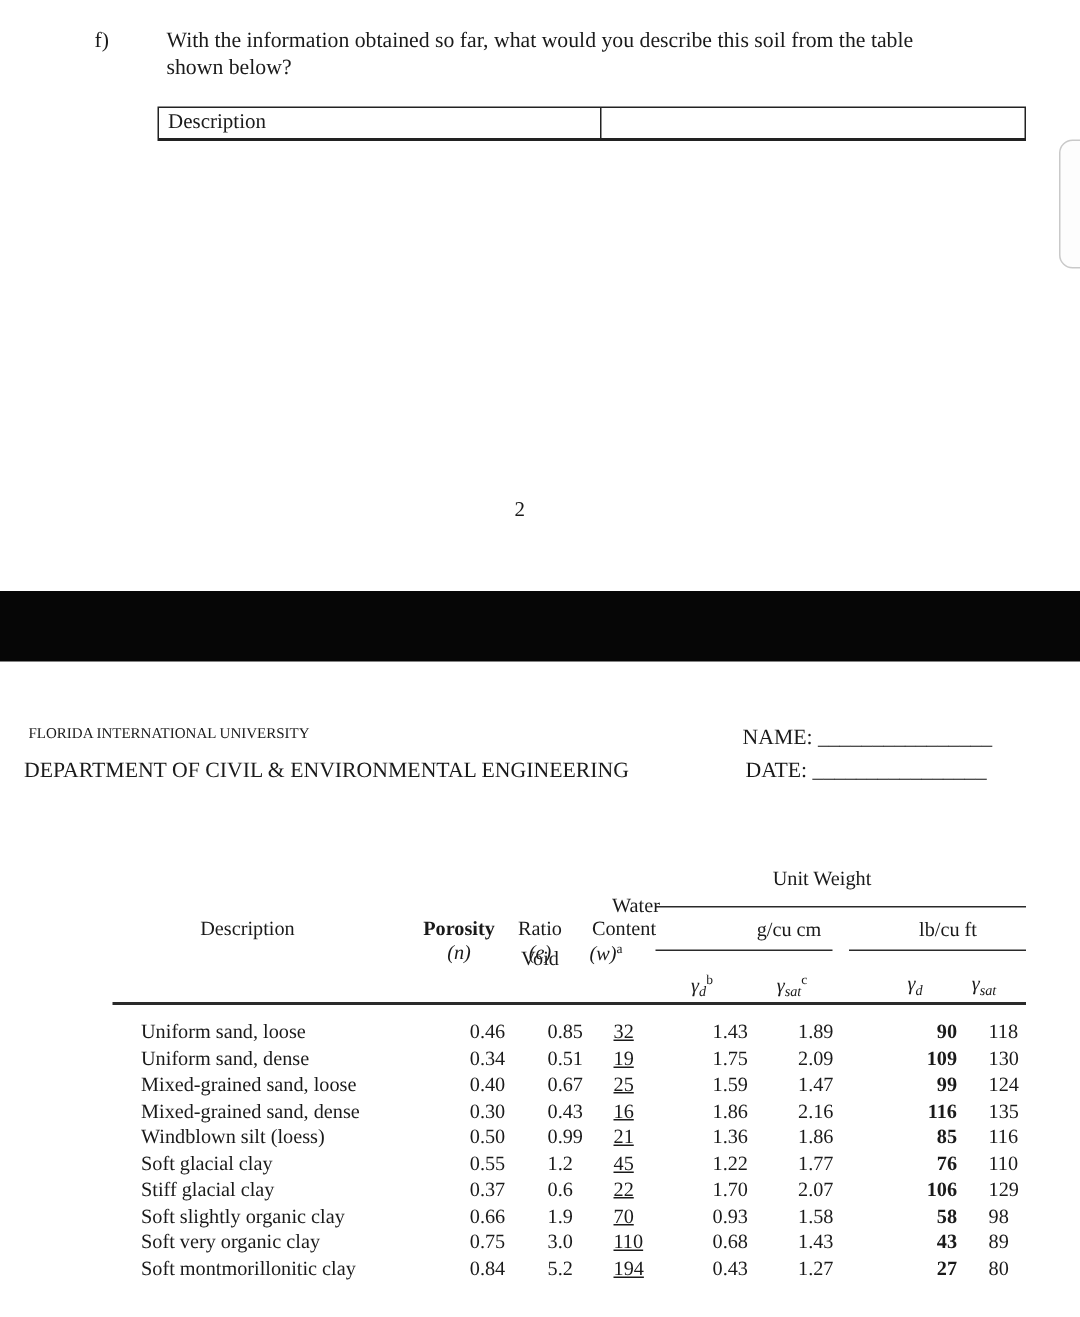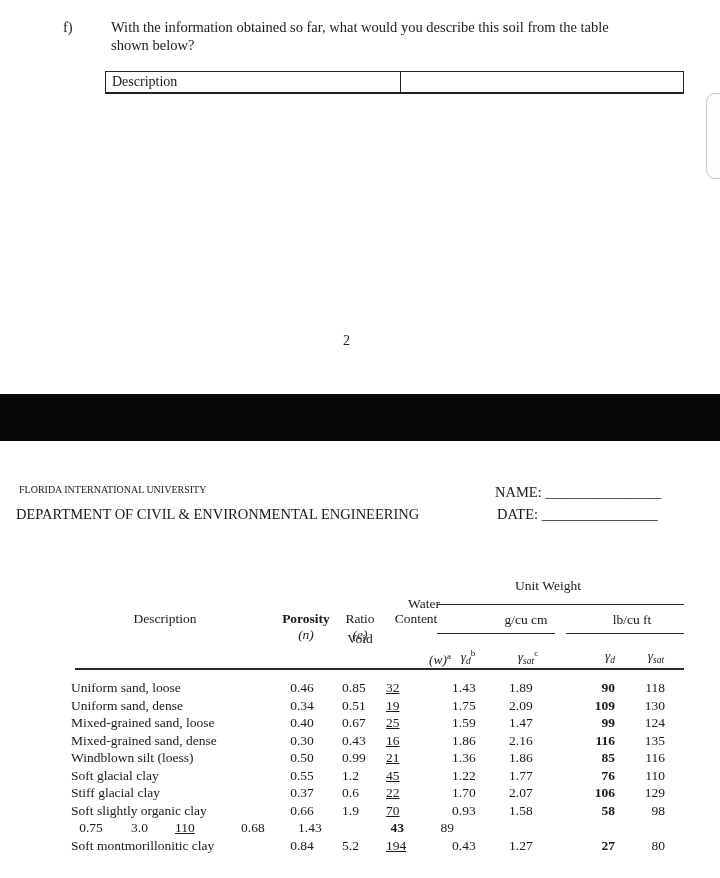--- a/index.html
+++ b/index.html
@@ -49,45 +49,45 @@
   .h-void     { left: 360px; top: 596px; margin-top: 35px; }
   .h-water    { left: 424px; top: 596px; }
   .h-desc     { left: 165px; top: 611px; }
   .h-por      { left: 306px; top: 611px; font-weight: bold; }
   .h-ratio    { left: 360px; top: 611px; }
   .h-cont     { left: 416px; top: 611px; }
   .h-gcucm    { left: 497px; top: 612px; margin-left: 29px; }
   .h-lbcuft   { left: 632px; top: 612px; }
   .h-n        { left: 306px; top: 627px; }
   .h-e        { left: 360px; top: 627px; }
-  .h-w        { left: 440px; top: 627px; margin-top: 24px; }
+  .h-w        { left: 404px; top: 627px; }
   .rule-g     { left: 437px; top: 633px; width: 118px; }
   .rule-lb    { left: 566px; top: 633px; width: 118px; }
   .sym-gdb    { left: 468px; top: 648px; }
   .sym-gsatc  { left: 528px; top: 648px; }
   .sym-gd     { left: 610px; top: 648px; }
   .sym-gsat   { left: 656px; top: 648px; }
   .rule-main  { left: 75px;  top: 668px; width: 609px; height: 1.5px; }
 
   .it  { font-style: italic; }
   .gam { font-style: italic; }
   .sb  { font-size: 9.5px; vertical-align: -3px; font-style: italic; }
   .sp  { font-size: 9px;  vertical-align: 5px; }
 
   
-  .tbody { position: absolute; left: 68px; top: 679px; width: 609px; }
+  .tbody { position: absolute; left: 91px; top: 679px; width: 609px; }
   .trow  { display: flex; height: 17.5px; line-height: 17.5px; font-size: 13.5px; }
   .c-desc { width: 208px; padding-left: 3px; white-space: nowrap; }
   .c-n    { width: 46px;  text-align: center; }
   .c-e    { margin-left: 17px; width: 44px; }
   .c-w    { width: 34px;  text-align: left; text-decoration: underline; }
   .c-gdg  { margin-left: 32px; width: 44px; }
   .c-gsg  { margin-left: 13px; width: 44px; }
   .c-gdl  { margin-left: 33px; width: 29px; text-align: right; font-weight: bold; }
-  .c-gsl  { margin-left: 21px; width: 29px; text-align: right; }
+  .c-gsl  { margin-left: 21px; width: 29px; }
 </style>
 </head>
 <body>
 
 <div class="abs q-label">f)</div>
 <div class="abs q-line1">With the information obtained so far, what would you describe this soil from the table</div>
 <div class="abs q-line2">shown below?</div>
 
 <div class="abs answer-box">
   <div class="answer-label">Description</div>
@@ -222,20 +222,21 @@
     <div class="c-n">0.66</div>
     <div class="c-e">1.9</div>
     <div class="c-w">70</div>
     <div class="c-gdg">0.93</div>
     <div class="c-gsg">1.58</div>
     <div class="c-gdl">58</div>
     <div class="c-gsl">98</div>
   </div>
 
   <div class="trow">
+    <div class="c-desc">Soft very organic clay</div>
     <div class="c-n">0.75</div>
     <div class="c-e">3.0</div>
     <div class="c-w">110</div>
     <div class="c-gdg">0.68</div>
     <div class="c-gsg">1.43</div>
     <div class="c-gdl">43</div>
     <div class="c-gsl">89</div>
   </div>
 
   <div class="trow">

